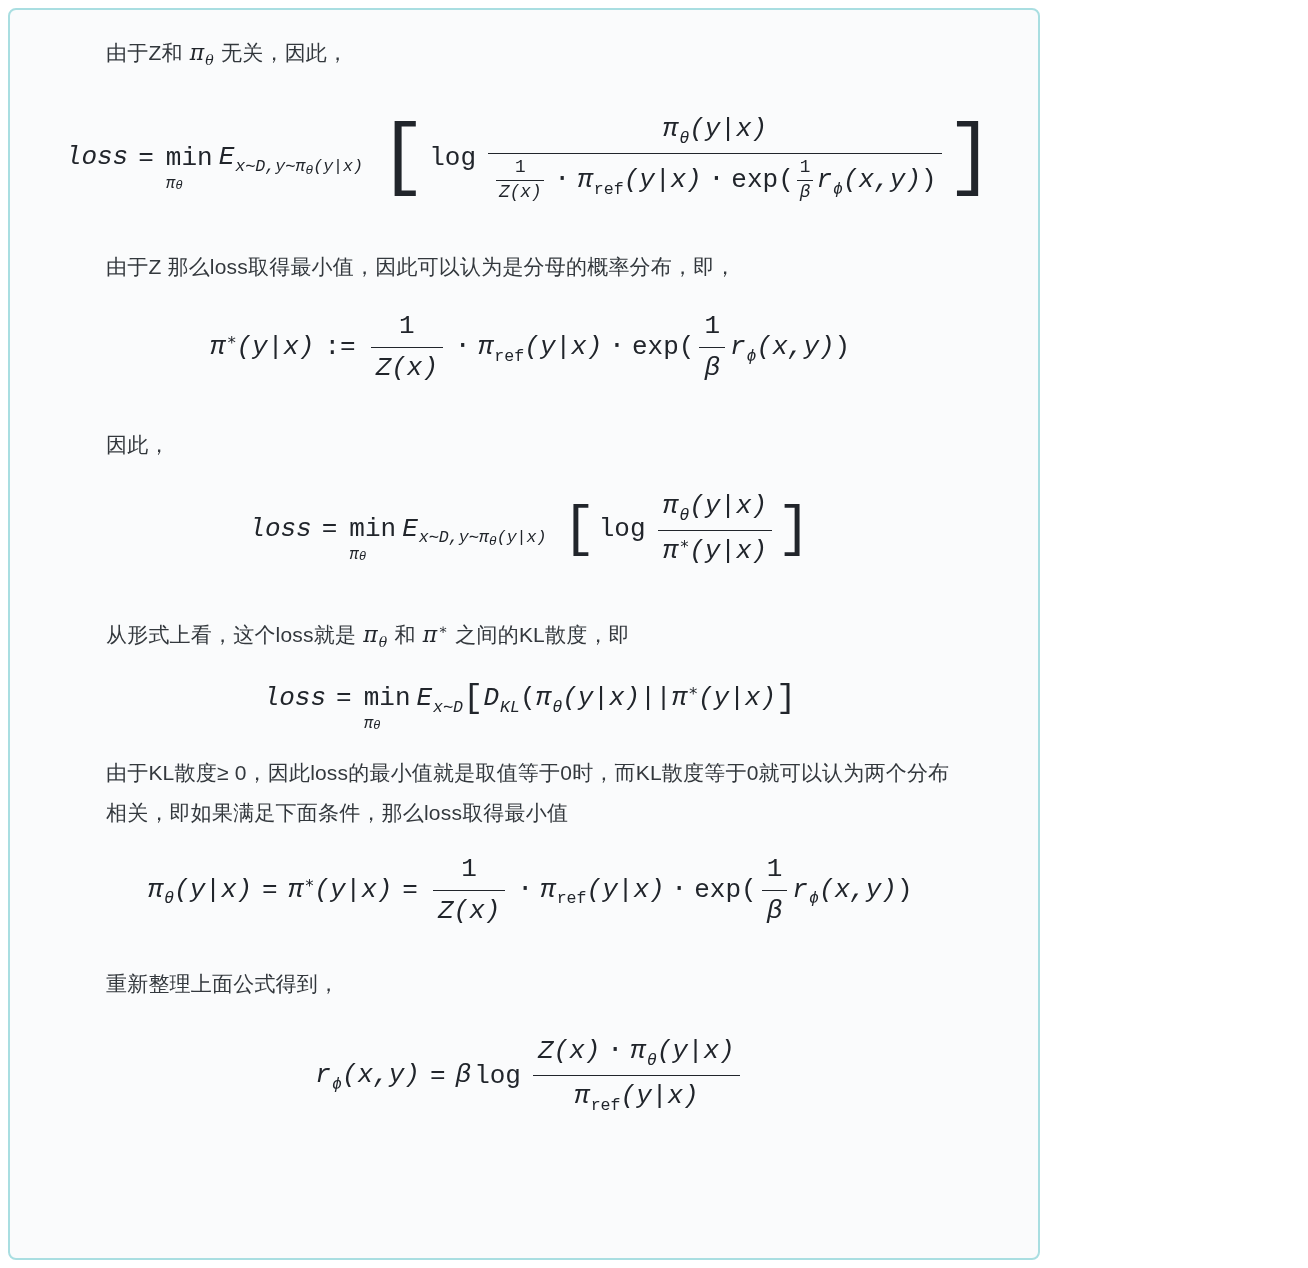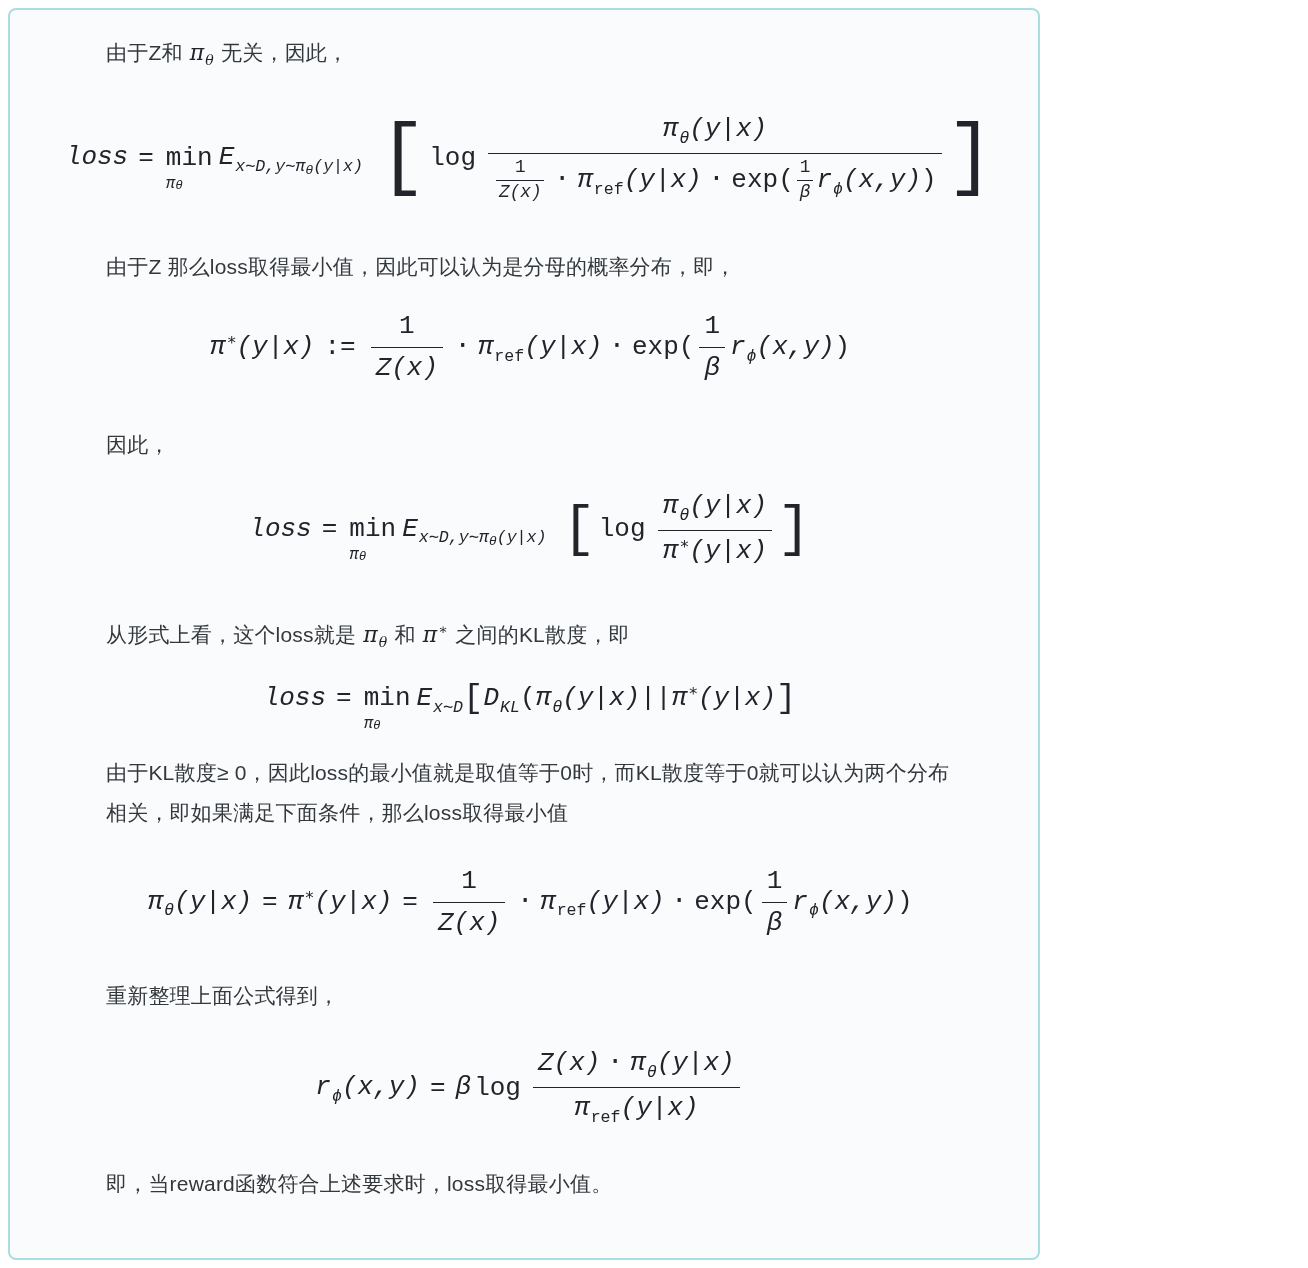--- a/index.html
+++ b/index.html
@@ -84,21 +84,21 @@
   .bigb { line-height: 0; vertical-align: middle; font-weight: 300; }
   .b1 { font-size: 1.30em; }
   .b2 { font-size: 2.15em; }
   .b3 { font-size: 3.05em; }
 
   
   .eq1 { margin: 36px 0 48px; }
   .eq2 { margin: 26px 0 44px; }
   .eq3 { margin: 28px 0 44px; }
   .eq4 { margin: 22px 0 20px; }
-  .eq5 { margin: 32px 0 40px; }
+  .eq5 { margin: 20px 0 40px; }
   .eq6 { margin: 34px 0 38px; align-items: center; }
 </style>
 </head>
 <body>
 
 <div class="frame">
 
   <p class="para"><span>由于Z和 </span><span class="imath"><span class="mi">π</span><span class="sb mi">θ</span></span><span> 无关，因此，</span></p>
 
   <div class="meq eq1">
@@ -178,15 +178,14 @@
 
   <div class="meq eq6">
     <span class="row">
       <span class="mi">r</span><span class="sb mi">ϕ</span><span class="mi">(x,y)</span><span class="eqop">=</span><span class="mi">β</span><span class="rm logop">log</span><span class="frac">
           <span class="num"><span class="mi">Z(x)</span><span class="cdot">⋅</span><span class="mi">π</span><span class="sb mi">θ</span><span class="mi">(y|x)</span></span>
           <span class="den"><span class="mi">π</span><span class="sb rm">ref</span><span class="mi">(y|x)</span></span>
         </span>
     </span>
   </div>
 
-  <p class="para"><span>即，当reward函数符合上述要求时，loss取得最小值。</span></p>
 
 </div>
 
 </body></html>

